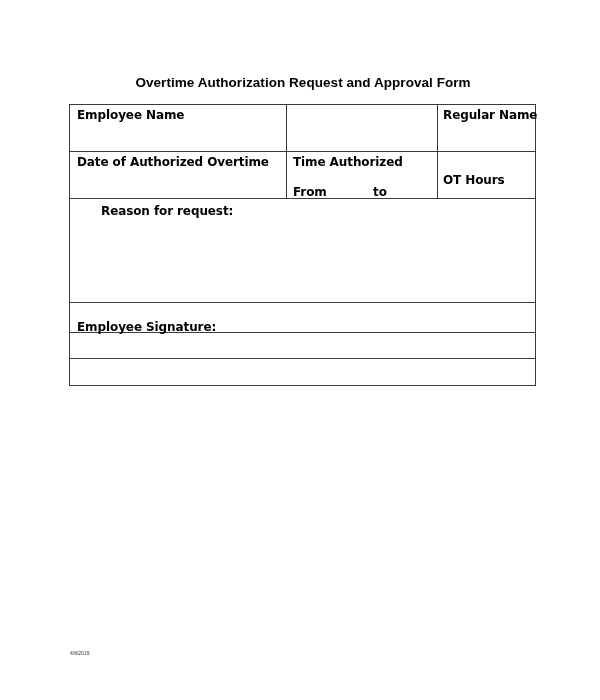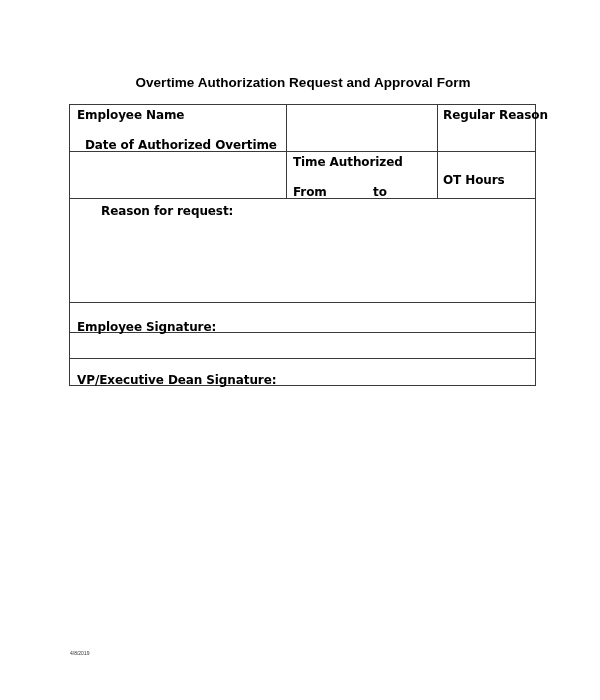--- a/index.html
+++ b/index.html
@@ -85,25 +85,25 @@
   <div class="hline" style="top:93px; width:465px;"></div>
   <div class="hline" style="top:197px; width:465px;"></div>
   <div class="hline" style="top:227px; width:465px;"></div>
   <div class="hline" style="top:253px; width:465px;"></div>
 
   <div class="cell" style="left:0; top:0; width:216px; height:46px;">
     <span class="label" style="left:7px; top:3px;">Employee Name</span>
     <input class="field-input" style="left: 6px; top: 18px; width: 204px; height: 24px;" value="">
   </div>
   <div class="cell" style="left:368px; top:0; width:97px; height:46px;">
-    <span class="label" style="left:5px; top:3px;">Regular Reason</span>
+    <span class="label" style="left:5px; top:3px;">Regular Name</span>
     <input class="field-input" style="left: 4px; top: 18px; width: 88px; height: 24px;" value="">
   </div>
 
-  <div class="cell" style="left:0; top:30px; width:216px; height:46px;margin-left:8px;">
+  <div class="cell" style="left:0; top:47px; width:216px; height:46px;">
     <span class="label" style="left:7px; top:3px;">Date of Authorized Overtime</span>
     <input class="field-input" style="left: 6px; top: 18px; width: 204px; height: 24px;" value="">
   </div>
   <div class="cell" style="left:217px; top:47px; width:150px; height:46px;">
     <span class="label" style="left:6px; top:3px;">Time Authorized</span>
     <span class="label" style="left:6px; top:33px;">From</span>
     <input class="field-input" style="left: 30px; top: 30px; width: 50px; height: 14px;" value="">
     <span class="label" style="left:86px; top:33px;">to</span>
     <input class="field-input" style="left: 98px; top: 30px; width: 46px; height: 14px;" value="">
   </div>
@@ -114,20 +114,16 @@
 
   <div class="cell" style="left:0; top:94px; width:465px; height:103px;">
     <span class="label" style="left:7px; top:5px;padding-left:24px;">Reason for request:</span>
     <textarea class="field-input" style="left: 6px; top: 20px; width: 452px; height: 78px; resize: none;"></textarea>
   </div>
 
   <div class="cell" style="left:0; top:198px; width:465px; height:29px;">
     <span class="label" style="left:7px; top:17px;text-align:center;">Employee Signature:</span>
     <input class="field-input" style="left: 110px; top: 14px; width: 345px; height: 14px;" value="">
   </div>
-  <div class="cell" style="left:0; top:254px; width:465px; height:25px;">
-    <span class="label" style="left:7px; top:14px;">VP/Executive Dean Signature:</span>
-    <input class="field-input" style="left: 150px; top: 11px; width: 305px; height: 14px;" value="">
-  </div>
 
 </div>
 
 <div class="footer-date">4/8/2019</div>
 
 </body></html>

